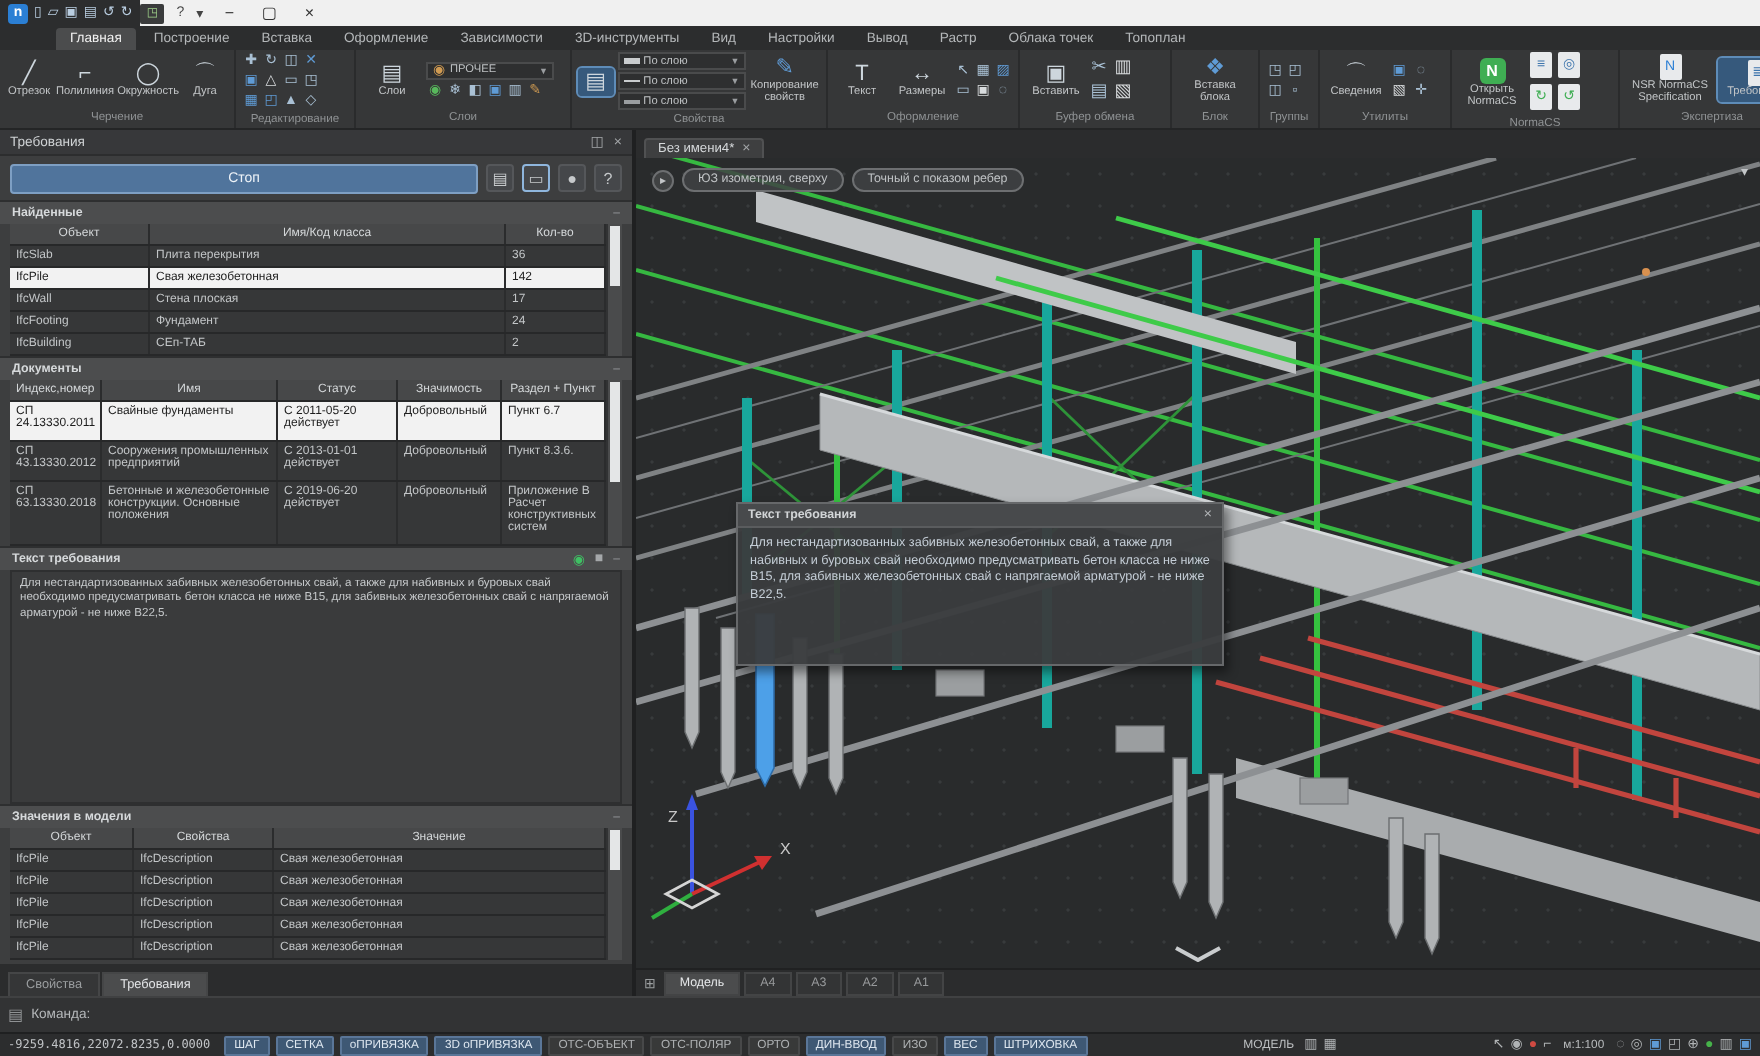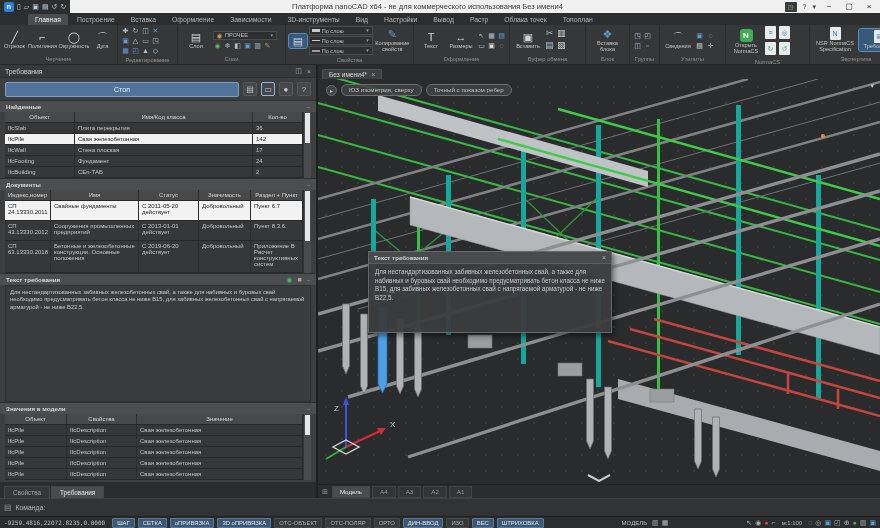--- a/index.html
+++ b/index.html
@@ -125,21 +125,20 @@
   <div class="titlebar">
     <div class="qat">
       <span class="logo">n</span>
       <span class="qi">▯</span>
       <span class="qi">▱</span>
       <span class="qi">▣</span>
       <span class="qi">▤</span>
       <span class="qi">↺</span>
       <span class="qi">↻</span>
     </div>
-    <div class="win-title">Платформа nanoCAD x64 - не для коммерческого использования Без имени4</div>
     <div class="title-right">
       <span class="tr-dark">◳</span>
       <span class="tr-glyph">?</span>
       <span class="tr-glyph">▾</span>
       <span class="winbtn">−</span>
       <span class="winbtn">▢</span>
       <span class="winbtn close">×</span>
     </div>
   </div>
 

